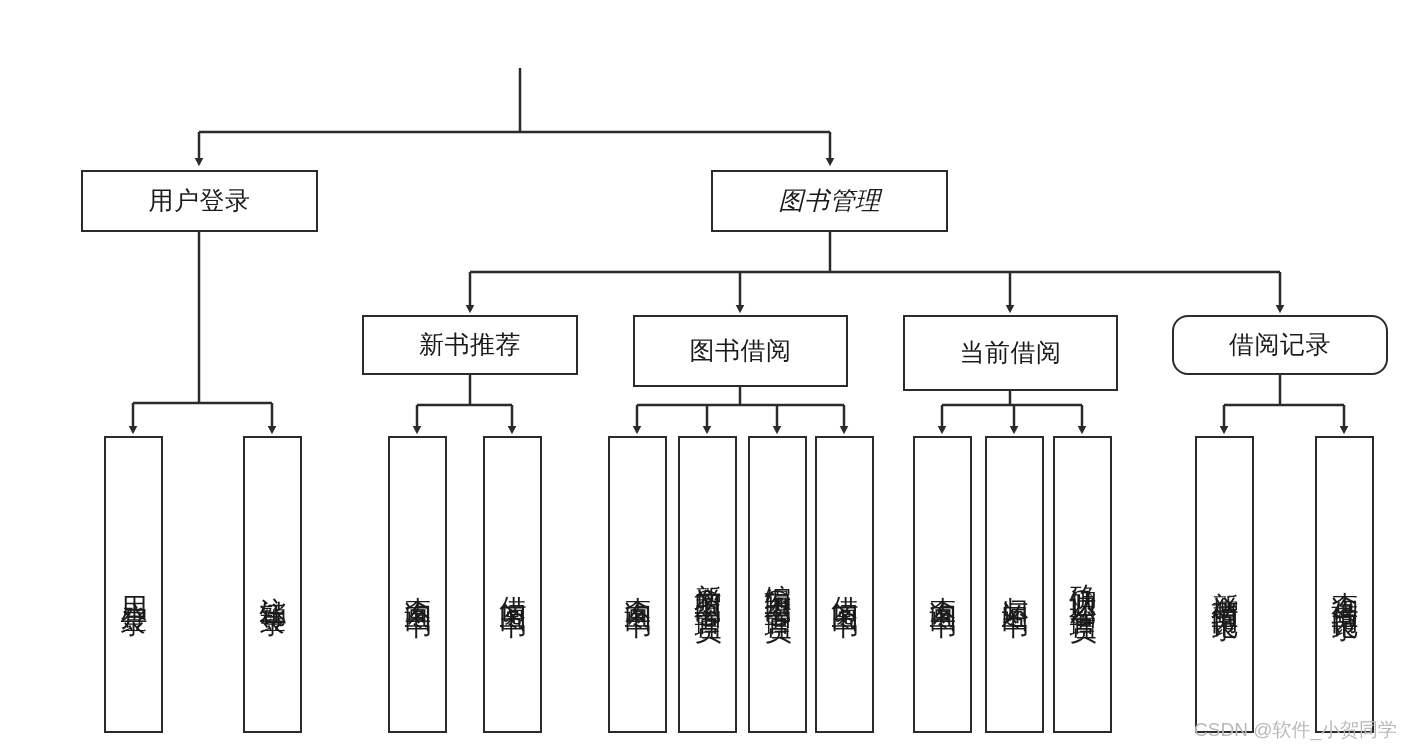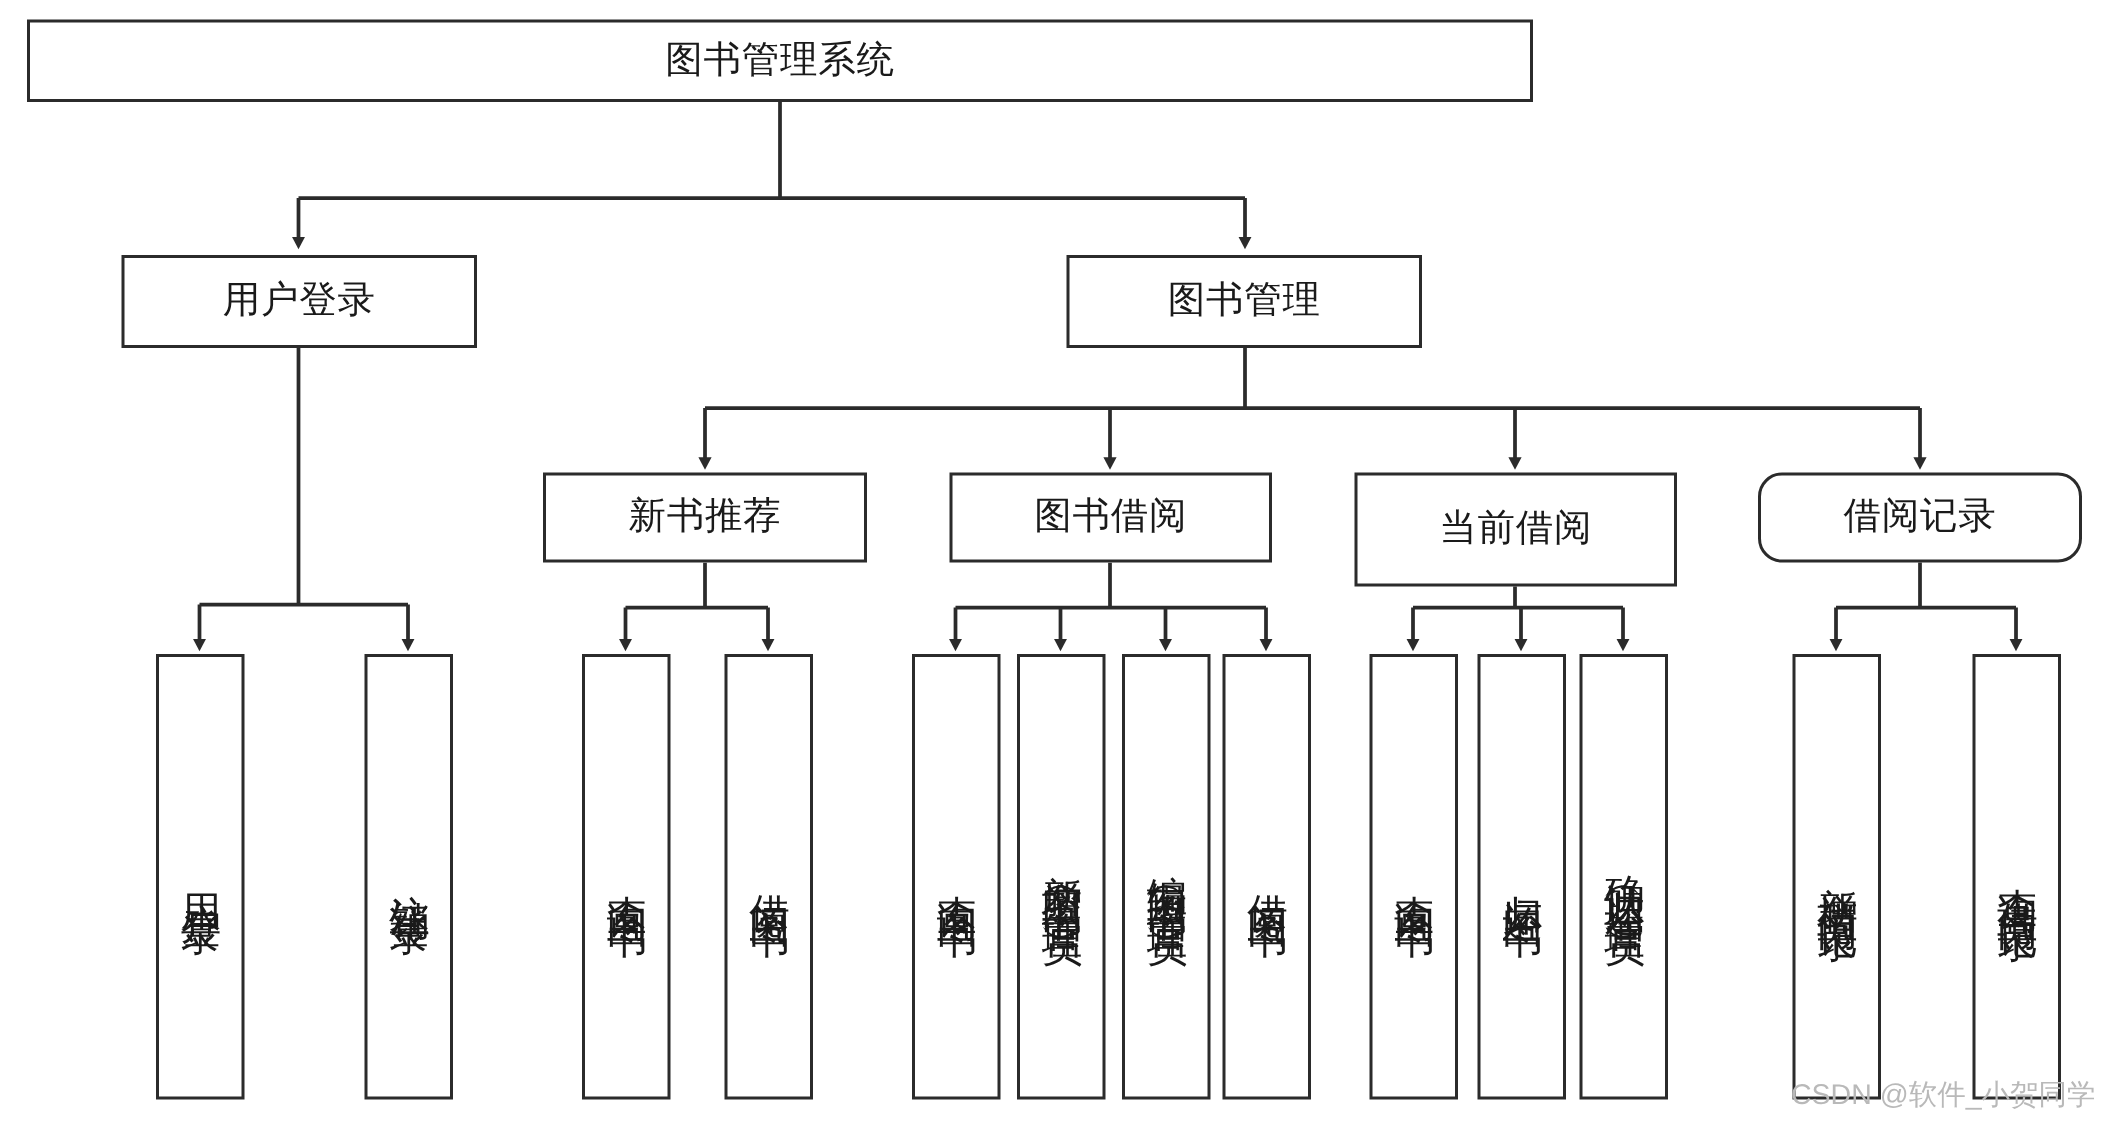--- a/index.html
+++ b/index.html
@@ -115,35 +115,32 @@
       <path d="M1014,405 L1014,430" marker-end="url(#arrow)"></path>
       <path d="M1082,405 L1082,430" marker-end="url(#arrow)"></path>
 
       <path d="M1280,375 L1280,405"></path>
       <path d="M1224,405 L1344,405"></path>
       <path d="M1224,405 L1224,430" marker-end="url(#arrow)"></path>
       <path d="M1344,405 L1344,430" marker-end="url(#arrow)"></path>
     </g>
   </svg>
 
-  <div class="node horiz" style="left:18px; top:13px; width:1004px; height:55px;">
-    <span class="label">图书管理系统</span>
-  </div>
 
   <div class="node horiz" style="left:81px; top:170px; width:237px; height:62px;">
     <span class="label">用户登录</span>
   </div>
-  <div class="node horiz" style="left:711px; top:170px; width:237px; height:62px;">
+  <div class="node horiz" style="left:711px; top:170px; width:237px; height:62px;font-style:italic;">
     <span class="label">图书管理</span>
   </div>
 
   <div class="node horiz" style="left:362px; top:315px; width:216px; height:60px;">
     <span class="label">新书推荐</span>
   </div>
-  <div class="node horiz" style="left:633px; top:315px; width:215px; height:60px;">
+  <div class="node horiz" style="left:633px; top:315px; width:215px; height:72px;">
     <span class="label">图书借阅</span>
   </div>
   <div class="node horiz" style="left:903px; top:315px; width:215px; height:76px;">
     <span class="label">当前借阅</span>
   </div>
   <div class="node horiz" style="left:1172px; top:315px; width:216px; height:60px;border-radius:16px;">
     <span class="label">借阅记录</span>
   </div>
 
   <div class="node vert" style="left:104px; top:436px; width:59px; height:297px;">

